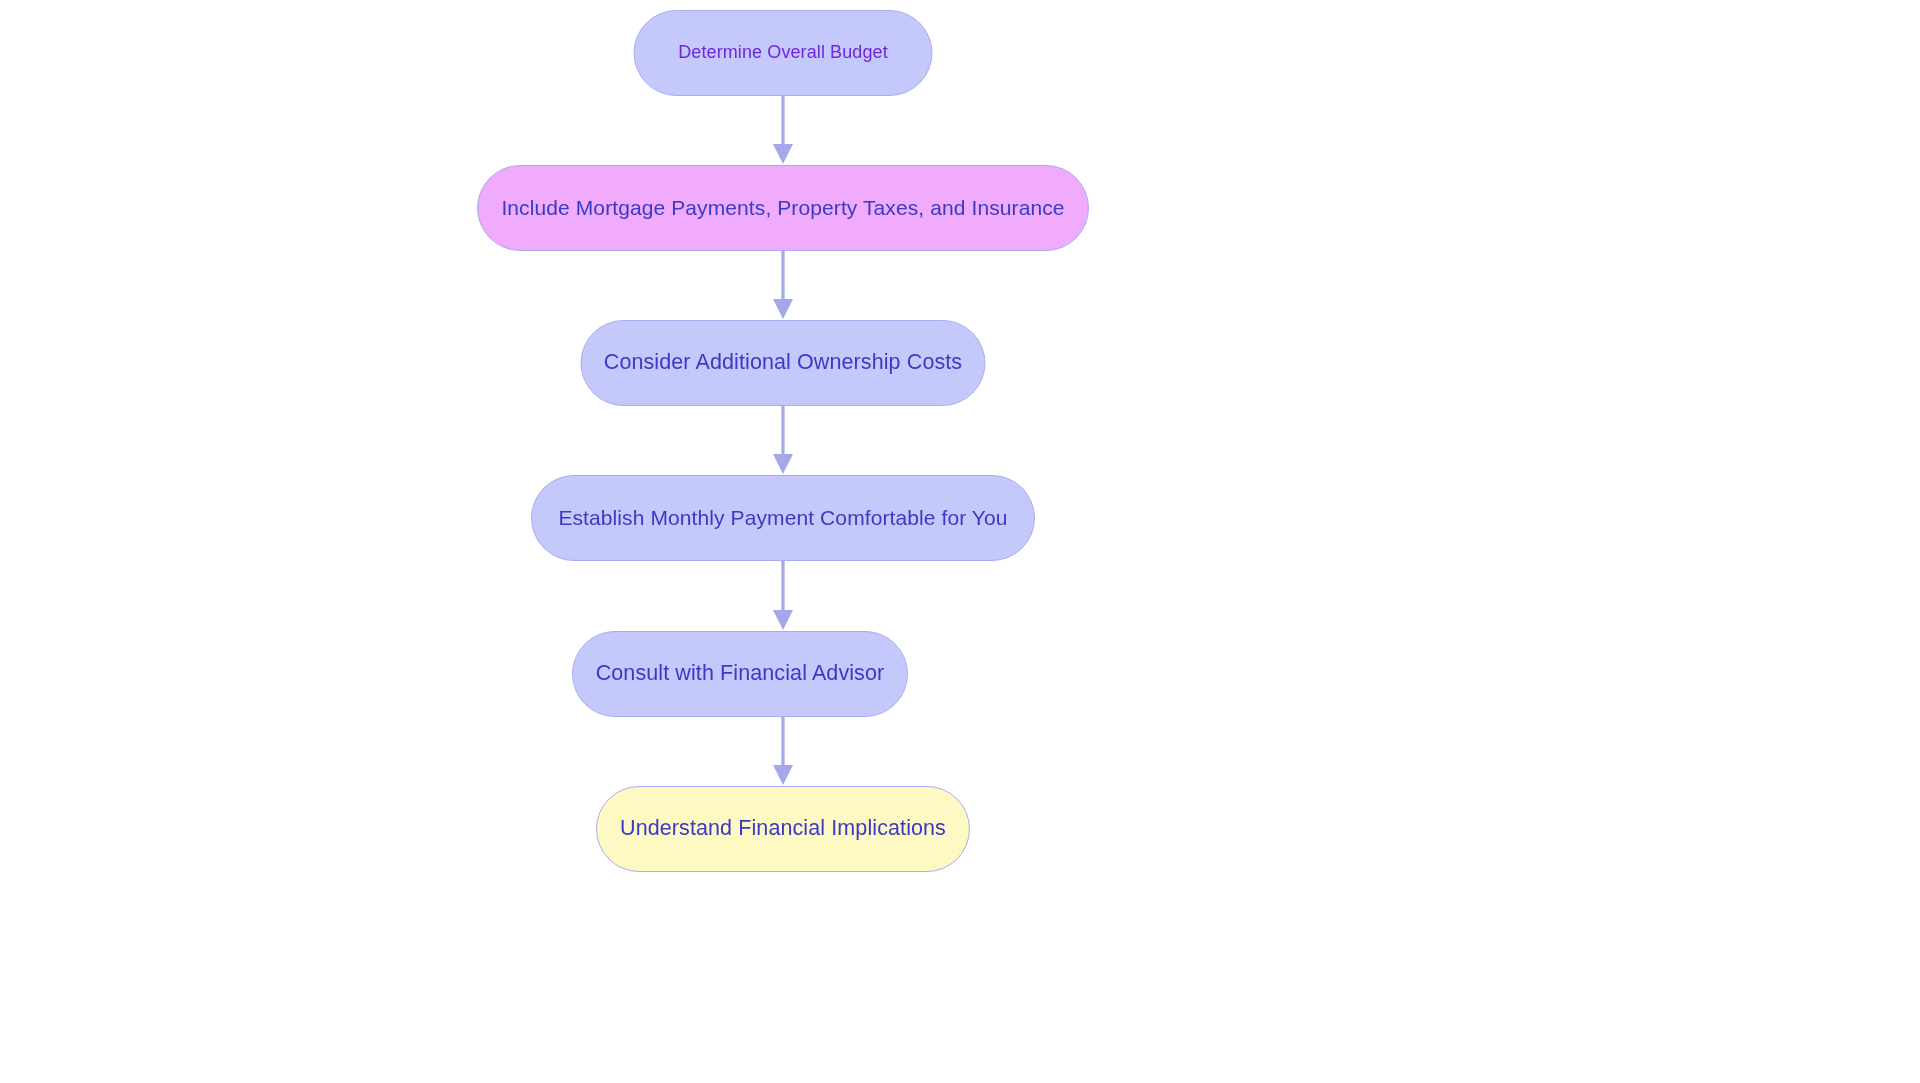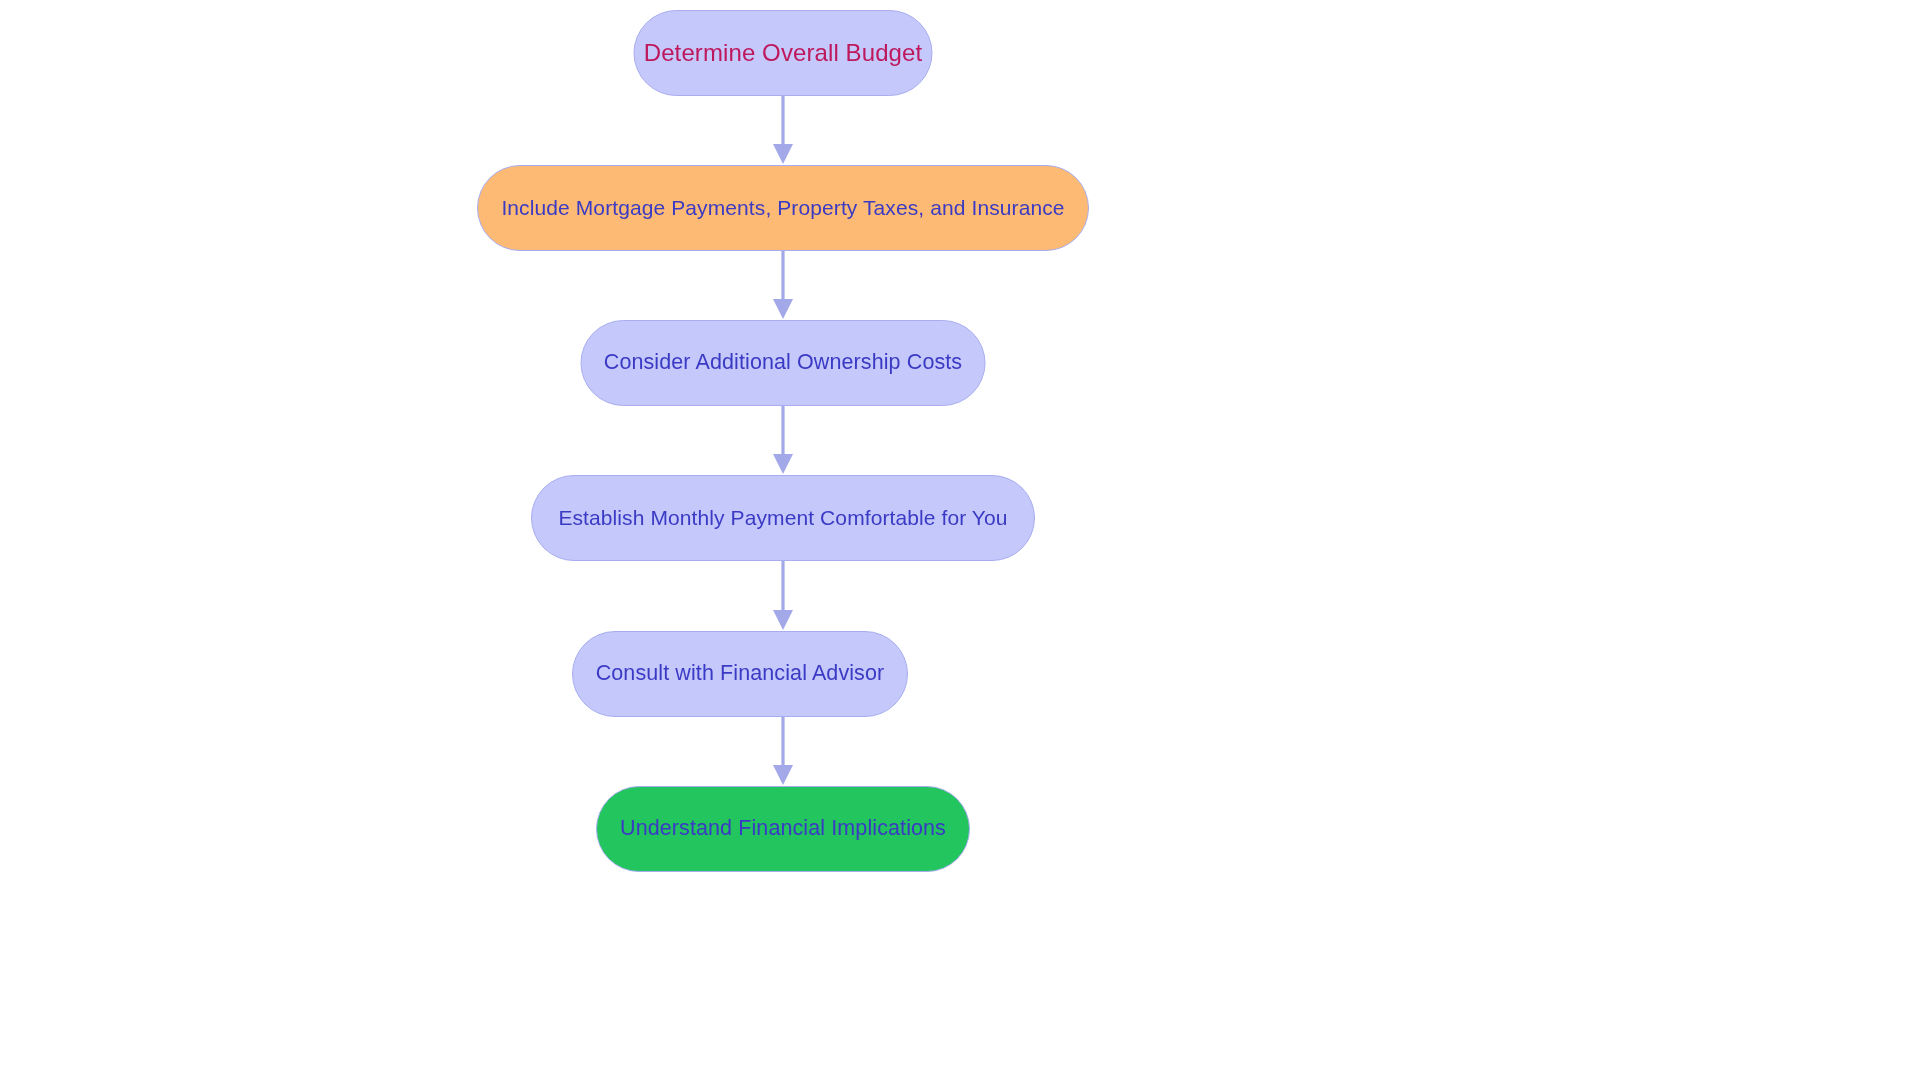--- a/index.html
+++ b/index.html
@@ -80,36 +80,36 @@
         <line x1="783" y1="561" x2="783" y2="611" stroke="#a3a8e8" stroke-width="3.2"></line>
         <polygon points="773,610 793,610 783,630" fill="#a3a8e8"></polygon>
       </g>
       <g>
         <line x1="783" y1="717" x2="783" y2="766" stroke="#a3a8e8" stroke-width="3.2"></line>
         <polygon points="773,765 793,765 783,785" fill="#a3a8e8"></polygon>
       </g>
     </svg>
 
   <div class="flow-node" style="left: 783px; top: 10px; width: 299px; height: 86px; background: rgb(197, 200, 251); border-color: rgb(168, 173, 240);">
-    <span class="flow-node-label" style="color: #be185d; font-size: 24px;">Determine Overall Budget</span>
+    <span class="flow-node-label" style="color: #6d28d9; font-size: 18px;">Determine Overall Budget</span>
   </div>
 
-  <div class="flow-node" style="left: 783px; top: 165px; width: 612px; height: 86px; background: #fdba74; border-color: rgb(168, 173, 240);">
+  <div class="flow-node" style="left: 783px; top: 165px; width: 612px; height: 86px; background: #f0abfc; border-color: rgb(168, 173, 240);">
     <span class="flow-node-label" style="color: rgb(58, 58, 196); font-size: 21px;">Include Mortgage Payments, Property Taxes, and Insurance</span>
   </div>
 
   <div class="flow-node" style="left: 783px; top: 320px; width: 405px; height: 86px; background: rgb(197, 200, 251); border-color: rgb(168, 173, 240); align-items: center;">
     <span class="flow-node-label" style="color: rgb(58, 58, 196); font-size: 21.5px;">Consider Additional Ownership Costs</span>
   </div>
 
   <div class="flow-node" style="left: 783px; top: 475px; width: 504px; height: 86px; background: rgb(197, 200, 251); border-color: rgb(168, 173, 240);">
     <span class="flow-node-label" style="color: rgb(58, 58, 196); font-size: 21px;">Establish Monthly Payment Comfortable for You</span>
   </div>
 
   <div class="flow-node" style="left: 740px; top: 631px; width: 336px; height: 86px; background: rgb(197, 200, 251); border-color: rgb(168, 173, 240);">
     <span class="flow-node-label" style="color: rgb(58, 58, 196); font-size: 21.5px;">Consult with Financial Advisor</span>
   </div>
 
-  <div class="flow-node" style="left: 783px; top: 786px; width: 374px; height: 86px; background: #22c55e; border-color: rgb(168, 173, 240);">
+  <div class="flow-node" style="left: 783px; top: 786px; width: 374px; height: 86px; background: #fef9c3; border-color: rgb(168, 173, 240);">
     <span class="flow-node-label" style="color: rgb(58, 58, 196); font-size: 21.5px;">Understand Financial Implications</span>
   </div>
 
 </div>
 
 </body></html>

